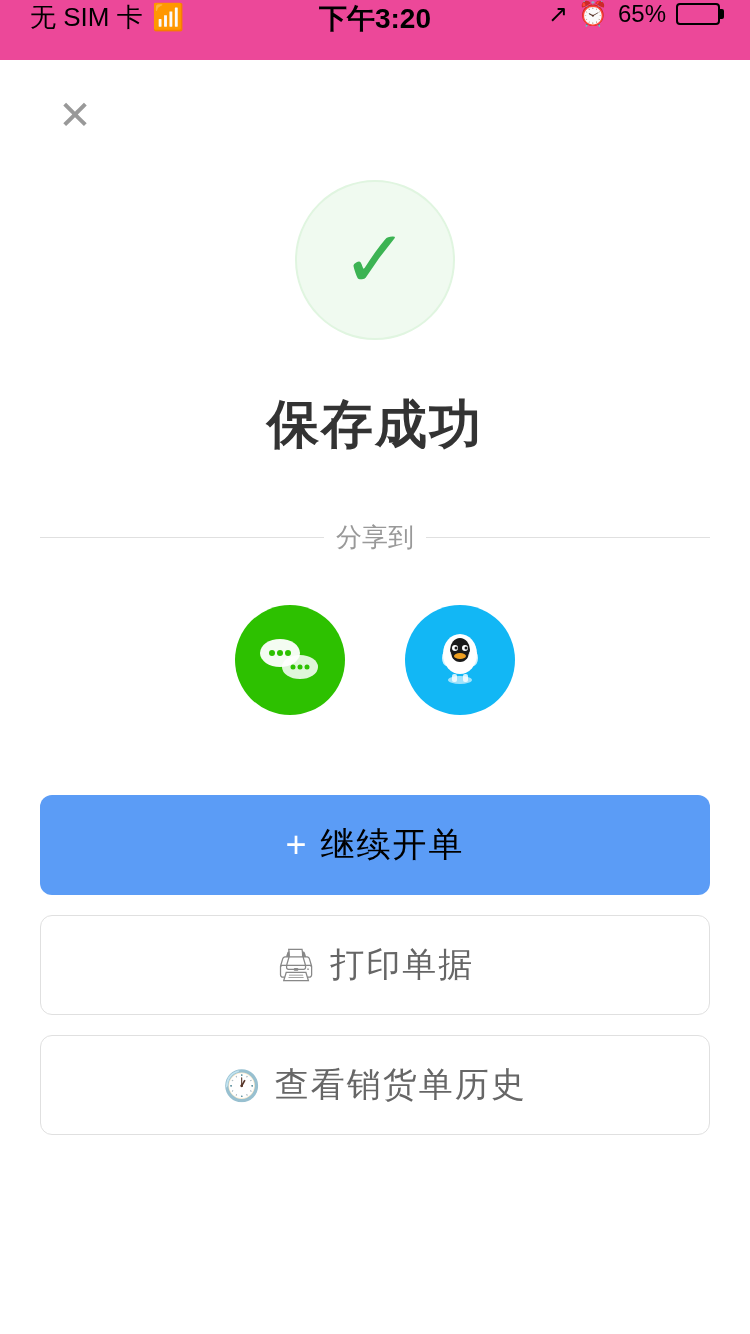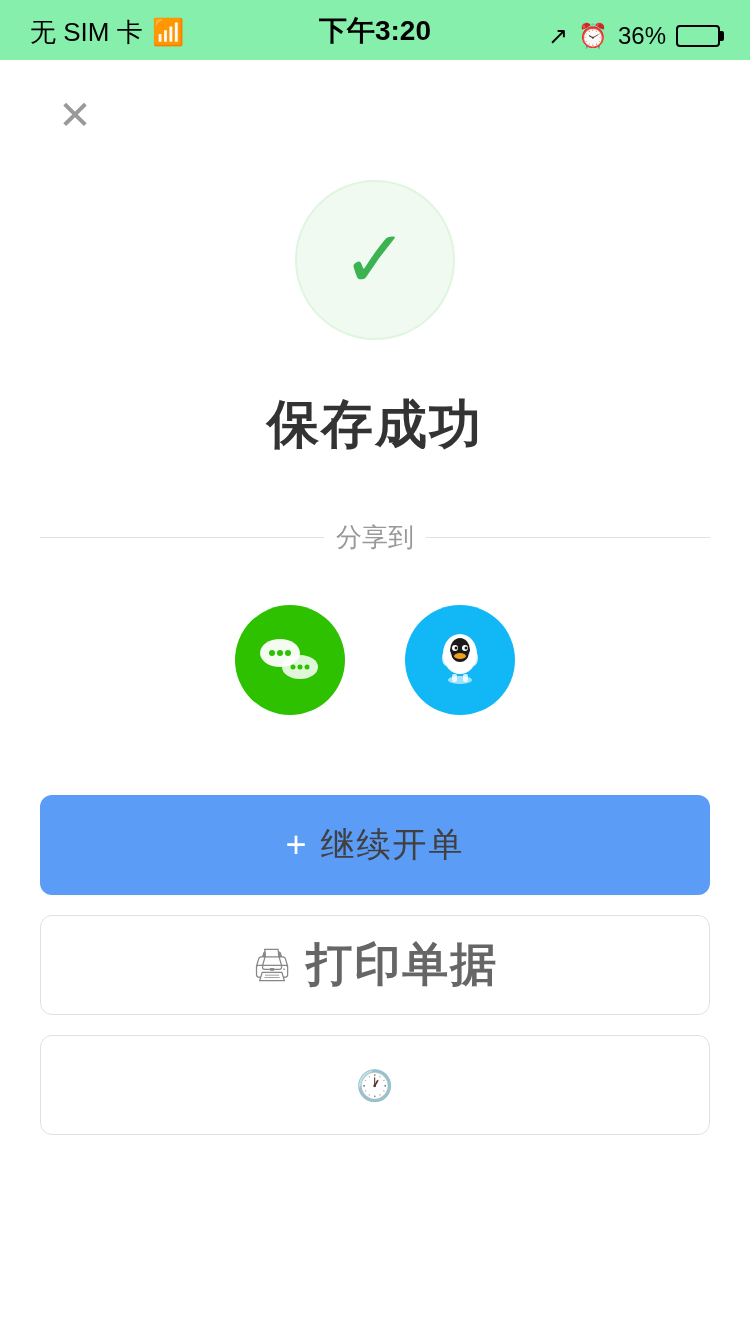--- a/index.html
+++ b/index.html
@@ -15,25 +15,25 @@
       background: #ffffff;
       font-family: -apple-system, "PingFang SC", "Helvetica Neue", sans-serif;
       overflow: hidden;
       position: relative;
     }
 
     
     .status-bar {
       width: 100%;
       height: 60px;
-      background: #86efac;
-      display: flex;
-      align-items: flex-end;
+      background: #ec4899;
+      display: flex;
+      align-items: flex-start;
       justify-content: space-between;
-      padding: 10px 30px;
+      padding: 0 30px;
       position: relative;
     }
 
     .status-left {
       display: flex;
       align-items: center;
       gap: 10px;
       font-size: 26px;
       color: #000;
       font-weight: 500;
@@ -225,21 +225,21 @@
       border: none;
       display: flex;
       align-items: center;
       justify-content: center;
       gap: 14px;
       cursor: pointer;
     }
 
     .btn-primary-text {
       font-size: 34px;
-      color: #404040;
+      color: #000000;
       font-weight: 400;
       letter-spacing: 2px;
     }
 
     .btn-plus {
       font-size: 36px;
       color: #fff;
       font-weight: 300;
     }
 
@@ -250,23 +250,23 @@
       border-radius: 12px;
       border: 1px solid #e0e0e0;
       display: flex;
       align-items: center;
       justify-content: center;
       gap: 14px;
       cursor: pointer;
     }
 
     .btn-secondary-text {
-      font-size: 46px;
+      font-size: 34px;
       color: #666;
-      font-weight: 700;
+      font-weight: 400;
       letter-spacing: 2px;
     }
 
     .btn-icon-print {
       font-size: 32px;
       color: #888;
     }
 
     .btn-icon-history {
       font-size: 30px;
@@ -278,21 +278,21 @@
 
 <div class="status-bar">
   <div class="status-left">
     <span>无 SIM 卡</span>
     <span class="wifi-icon">📶</span>
   </div>
   <div class="status-center">下午3:20</div>
   <div class="status-right">
     <span>↗</span>
     <span>⏰</span>
-    <span>36%</span>
+    <span>65%</span>
     <span class="battery-bar">
       <span class="battery-fill"></span>
     </span>
   </div>
 </div>
 
 <div class="main-content">
 
   <div class="close-btn">
     <div class="close-icon-wrap">
@@ -354,16 +354,17 @@
       <span class="btn-primary-text">继续开单</span>
     </button>
 
     <button class="btn-secondary">
       <span class="btn-icon-print">🖨</span>
       <span class="btn-secondary-text">打印单据</span>
     </button>
 
     <button class="btn-secondary">
       <span class="btn-icon-history">🕐</span>
+      <span class="btn-secondary-text">查看销货单历史</span>
     </button>
 
   </div>
 </div>
 
 </body></html>

